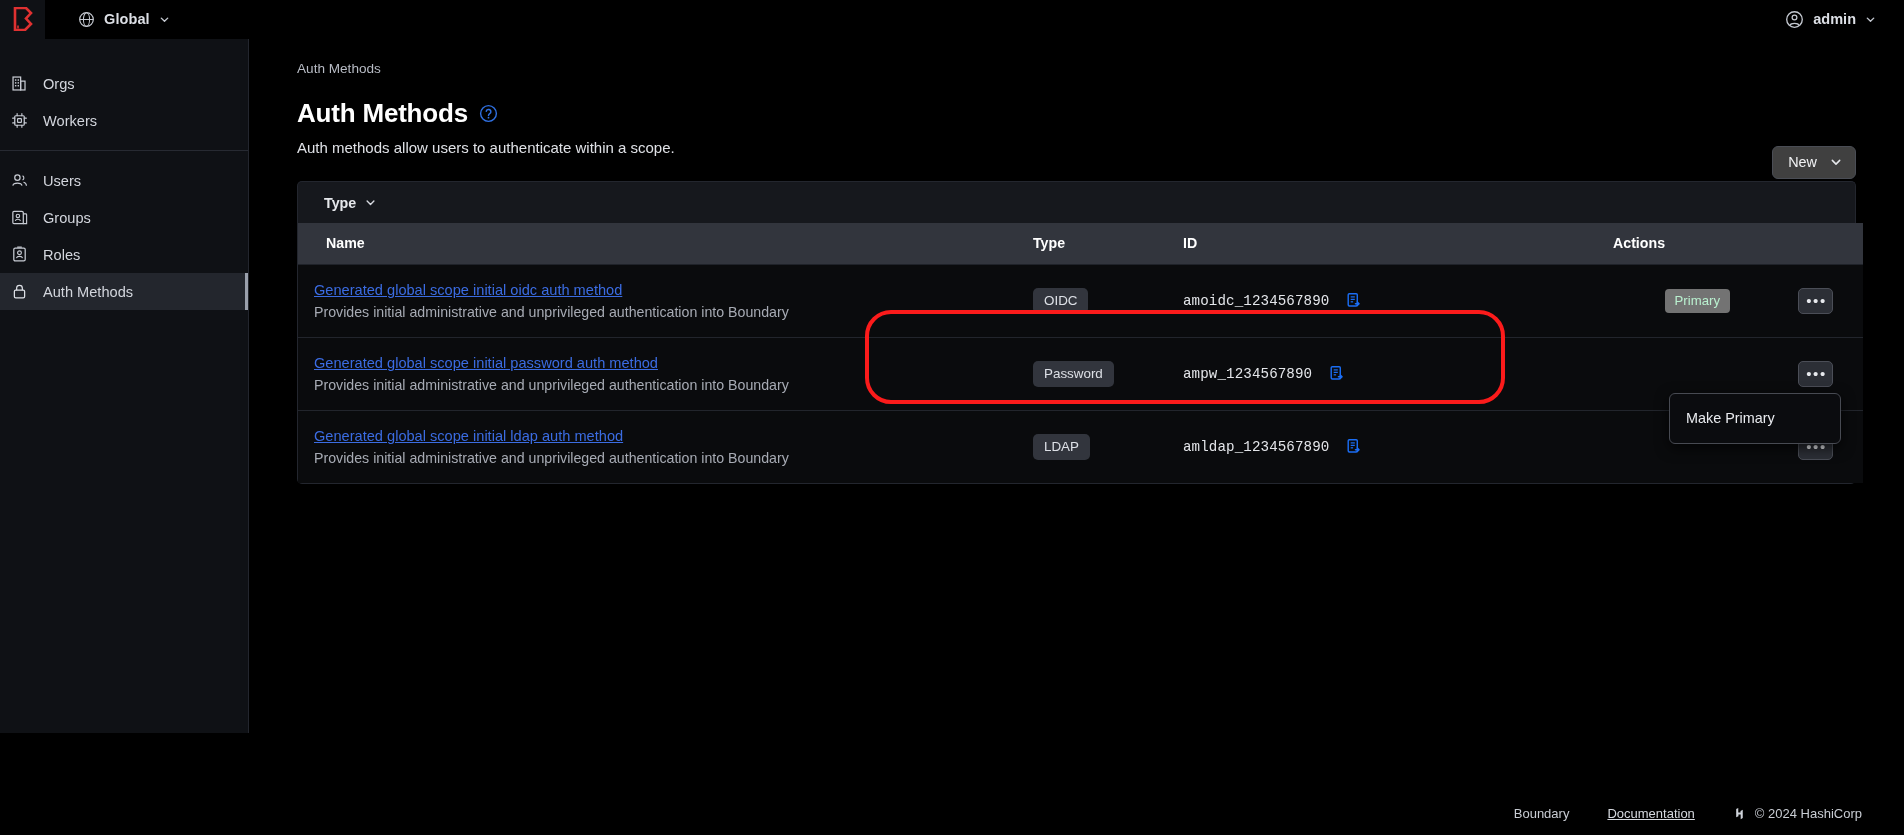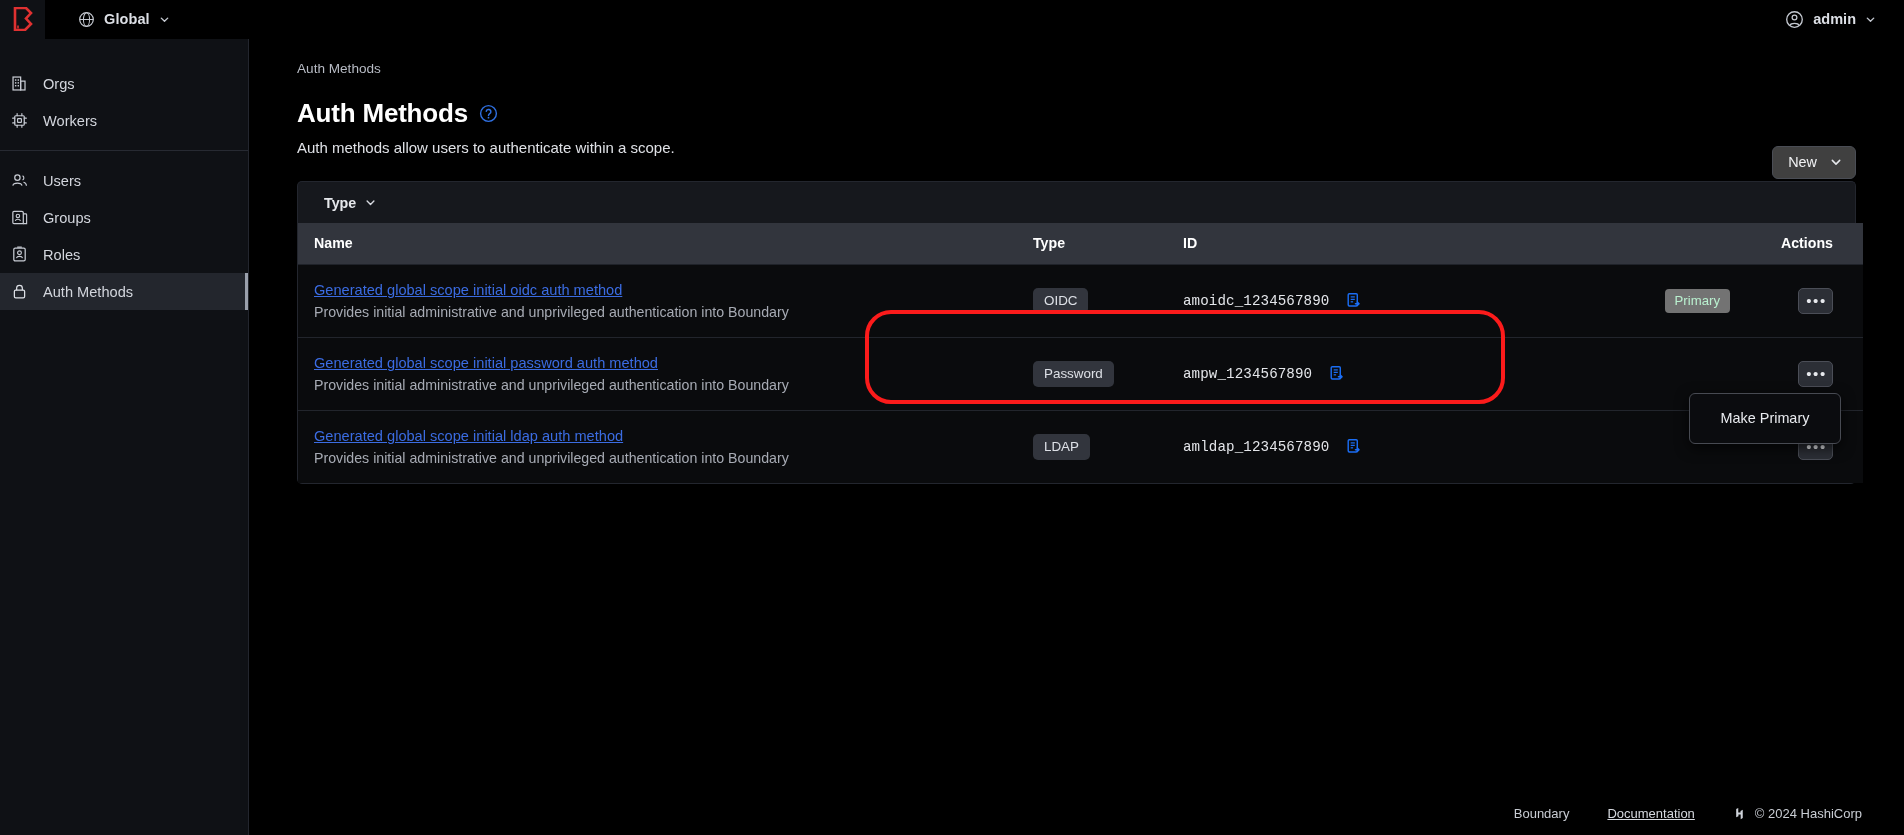--- a/index.html
+++ b/index.html
@@ -34,21 +34,21 @@
   .globe { width:17px; height:17px; display:block; }
   .chev { width: 11px; height: 11px; display:block; }
   .topbar-right {
     margin-left: auto; display: flex; align-items: center;
     gap: 9px; padding: 5px 14px 5px 10px; margin-right: 14px; cursor: pointer;
   }
   .topbar-right .label { font-size: 14.5px; font-weight: 700; color: #dcdfe5; }
 
   
   .sidebar {
-    position: absolute; top: 39px; left: 0; width: 249px; height: 796px;
+    position: absolute; top: 39px; left: 0; width: 249px; height: 694px;
     background: #0f1115;
     border-right: 1px solid #23262e;
     padding-top: 26px;
   }
   .nav-group { padding: 0; }
   .nav-divider { height:1px; background:#272a32; margin: 11px 0 11px 0; }
   .nav-item {
     display: flex; align-items: center; gap: 14px;
     height: 37px; padding-left: 10px;
     cursor: pointer; position: relative;
@@ -100,24 +100,24 @@
     border: 1px solid #23262e; border-radius: 0 0 5px 5px;
     border-top: none;
     overflow: visible; position: relative;
   }
   table { width: 100%; border-collapse: collapse; table-layout: fixed; }
   thead tr { background: #32353d; }
   th {
     text-align: left; font-size: 14.2px; font-weight: 700; color: #ffffff;
     padding: 12px 0 13px 0; border-bottom: 1px solid #1f2229;
   }
-  th.c-name { padding-left: 16px; width: 735px; margin-left: 36px;}
+  th.c-name { padding-left: 28px; width: 735px; margin-left: 36px;}
   th.c-type { width: 150px; }
   th.c-id   { width: 430px; }
-  th.c-act  { width: 250px; text-align: right; padding-right: 30px; }
+  th.c-act  { width: 250px; text-align: left; padding-right: 30px; }
   tbody tr { background: #0a0b0d; }
   tbody tr + tr td { border-top: 1px solid #22252c; }
   td { padding: 16px 0 17px 0; vertical-align: middle; }
   td.c-name { padding-left: 16px; }
   .res-link {
     color: #3b6ce2; font-size: 14.6px; text-decoration: underline;
     cursor: pointer; display: inline-block;
   }
   .res-desc { color: #a7abb4; font-size: 14.2px; margin-top: 5px; }
   .type-badge {
@@ -133,25 +133,24 @@
     font-size: 13.2px; padding: 4px 10px 5px 10px; margin-right: 68px;
   }
   .kebab {
     width: 35px; height: 26px; border:1px solid #4b4e57; border-radius:5px;
     background:#2c2f36; display:flex; align-items:center; justify-content:center;
     cursor:pointer; color:#e7e9ed; font-size: 15px; letter-spacing: 1.6px;
     line-height: 1; padding-left: 2px;
   }
   .dropdown {
     position: absolute; top: 32px; right: 22px;
-    width: 152px; background: #0b0c0f;
+    width: 172px; background: #0b0c0f;
     border: 1px solid #474a52; border-radius: 6px;
     padding: 10px 0 11px 0; z-index: 40;
     box-shadow: 0 4px 14px rgba(0,0,0,.7);
-    text-align: center;
   }
   .dropdown-item {
     font-size: 14.4px; color: #e9ebef; padding: 6px 16px; cursor: pointer;
   }
 
   
   .highlight {
     position: absolute; left: 865px; top: 310px;
     width: 640px; height: 94px;
     border: 4px solid #fb1b1b; border-radius: 26px;

